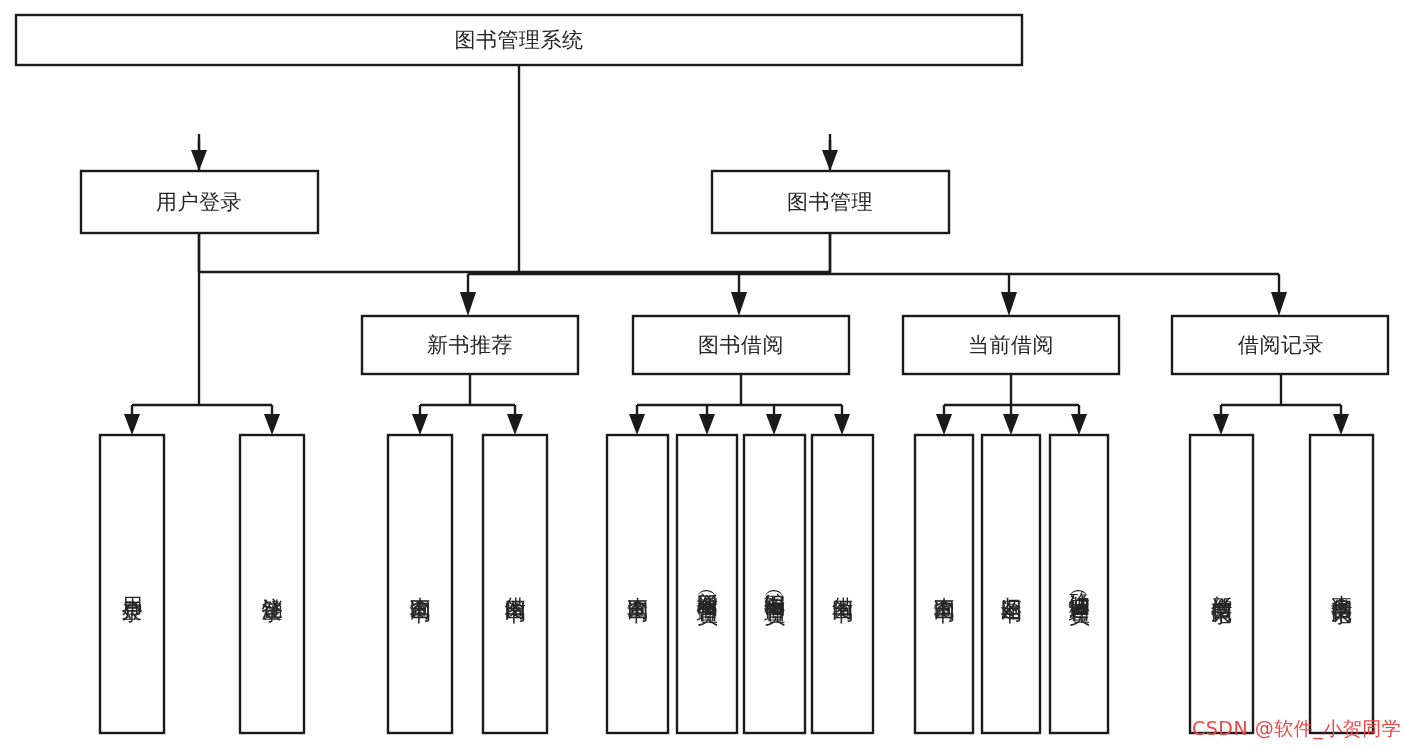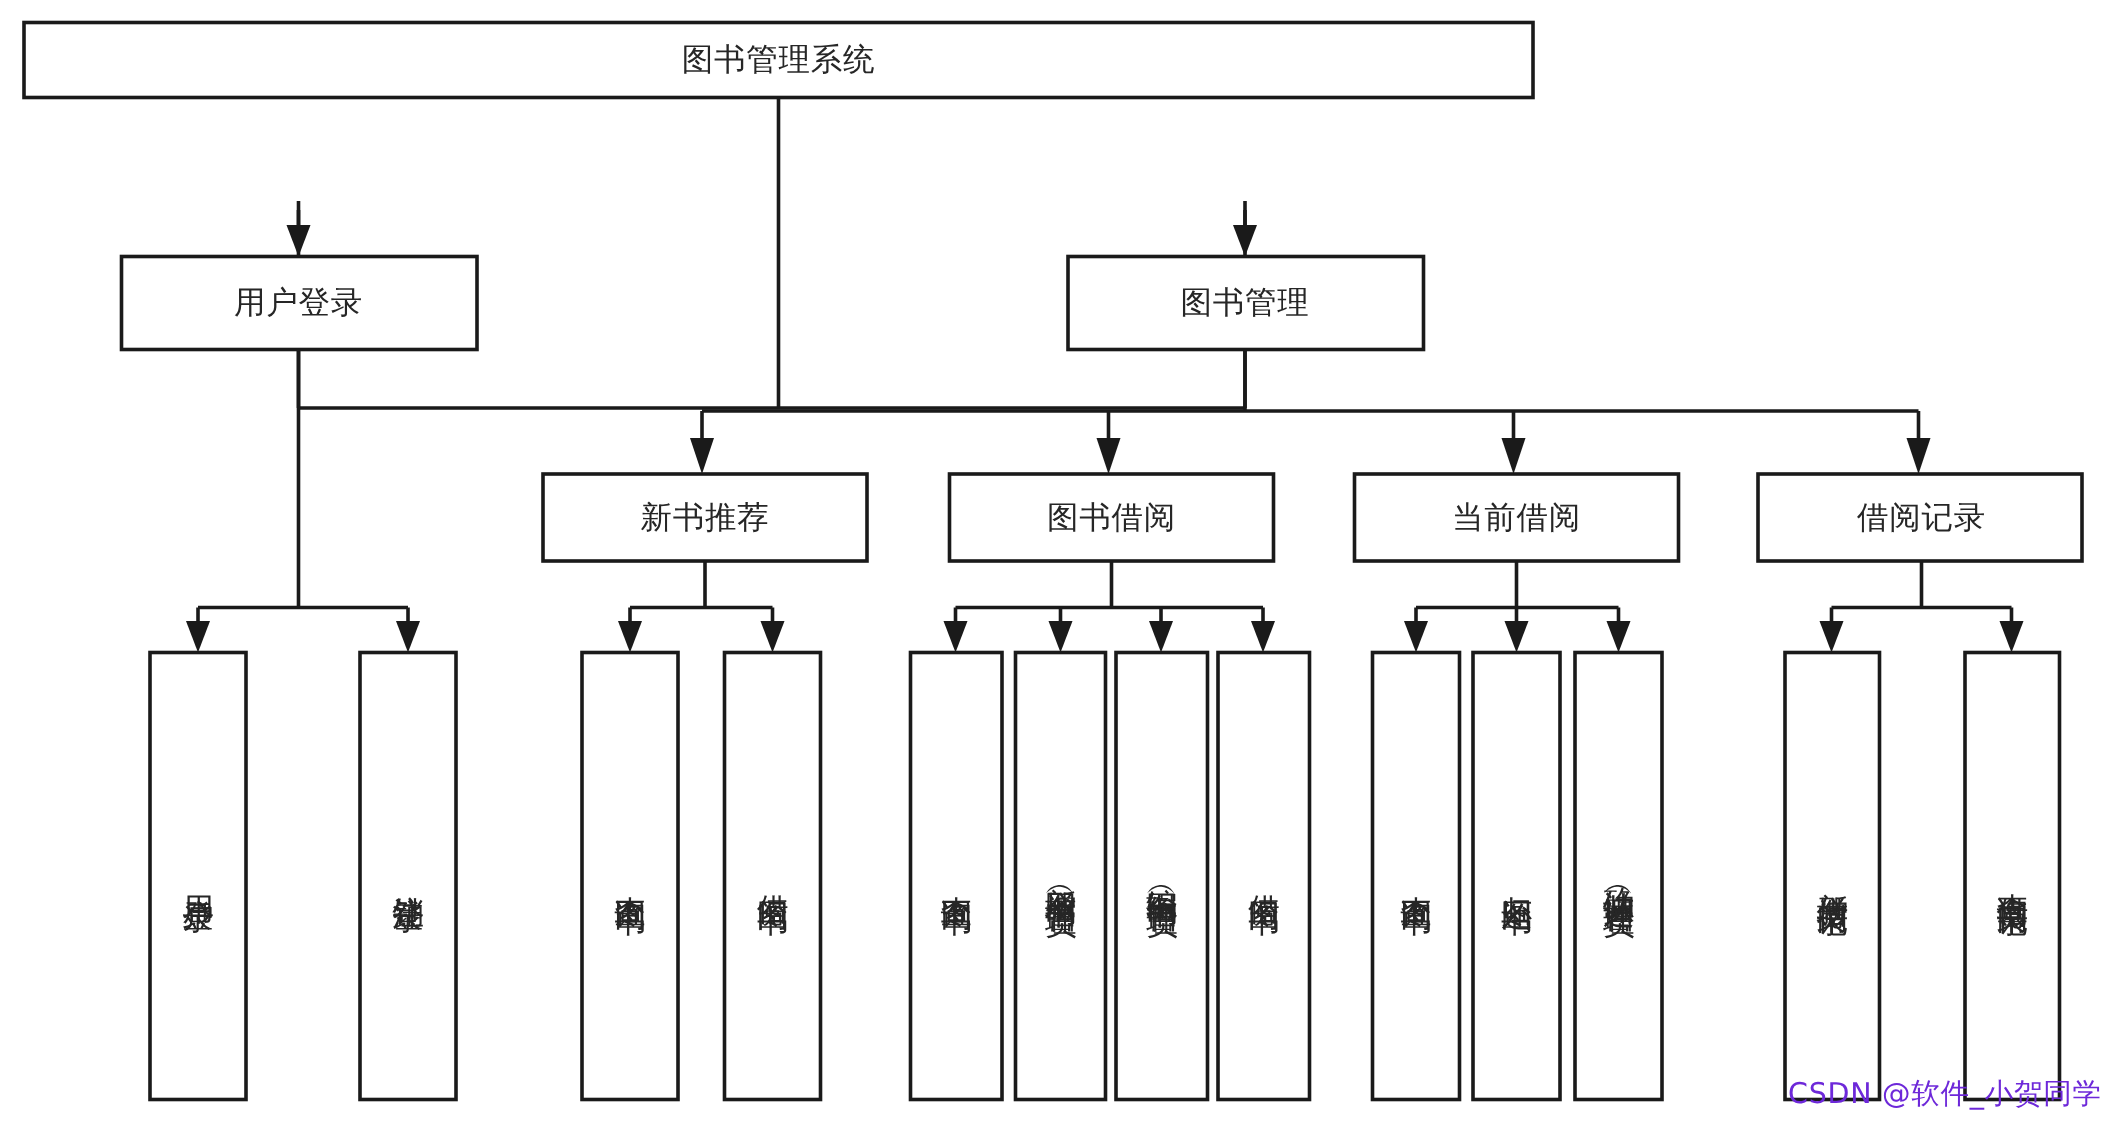--- a/index.html
+++ b/index.html
@@ -64,21 +64,21 @@
     justify-content: center;
     text-align: center;
     white-space: nowrap;
     pointer-events: none;
     user-select: none;
   }
   .watermark {
     position: absolute;
     font-family: "DejaVu Sans", "Liberation Sans", sans-serif;
     font-size: 19px;
-    color: #6d28d9;
+    color: #ef4444;
     white-space: nowrap;
     letter-spacing: 0.5px;
     user-select: none;
   }
 </style>
 </head>
 <body>
 
 <div id="diagram-root">
 

